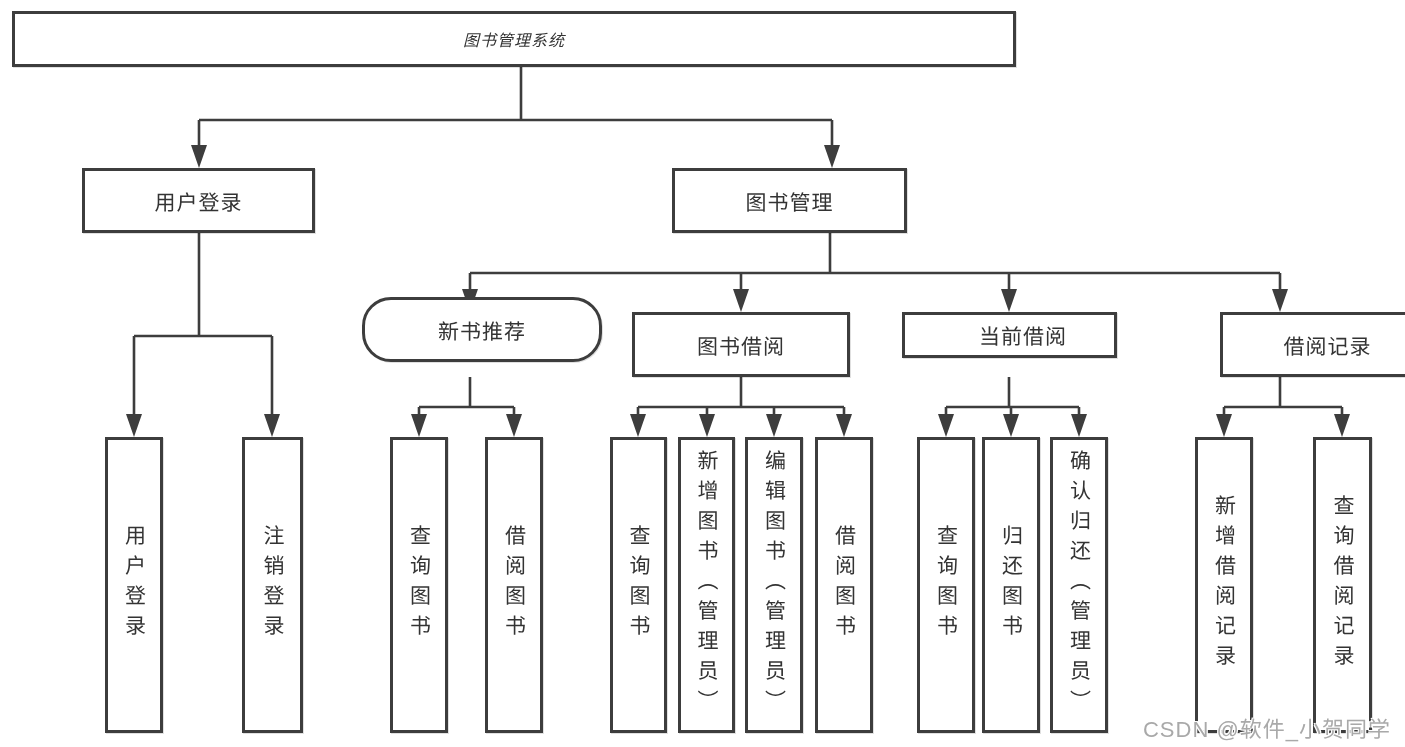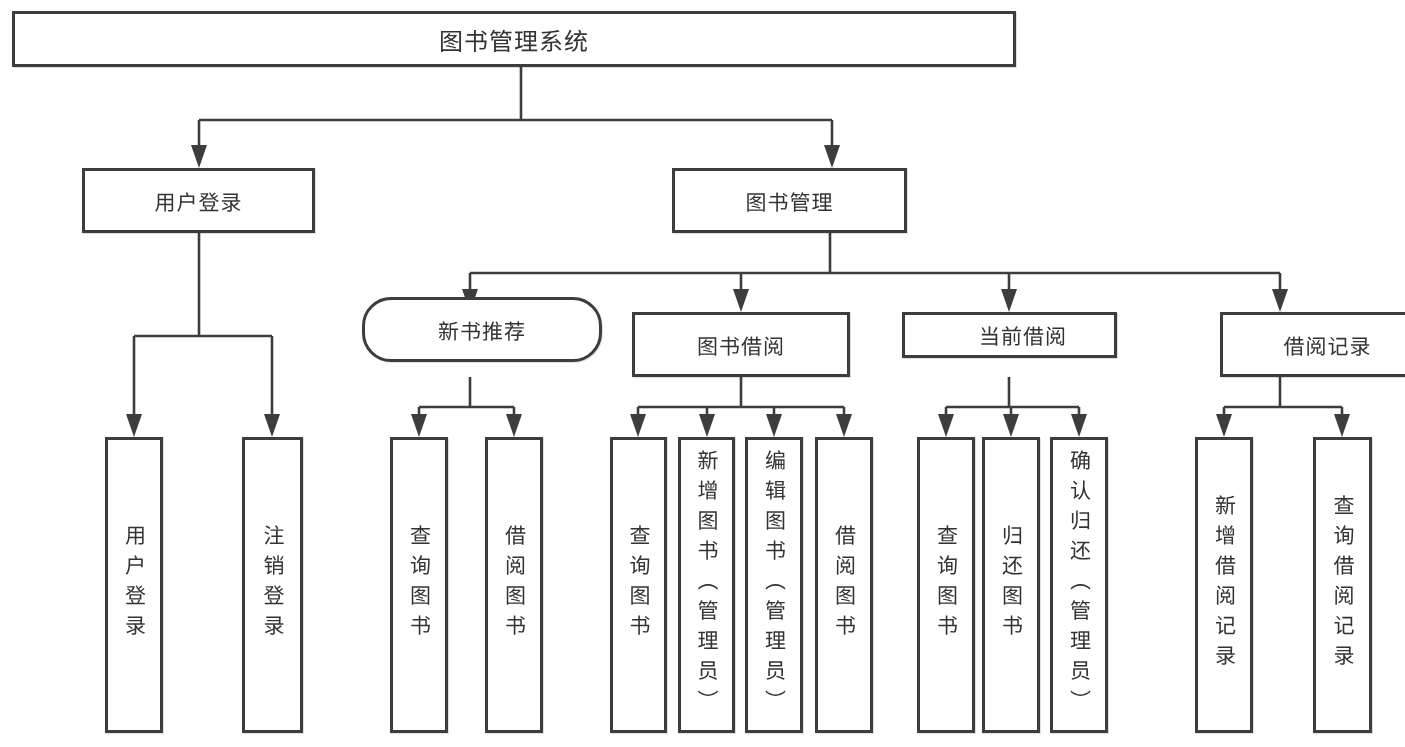--- a/index.html
+++ b/index.html
@@ -27,21 +27,21 @@
     background: #ffffff;
     border: 3px solid #3d3d3d;
     color: #333333;
     display: flex;
     align-items: center;
     justify-content: center;
     z-index: 2;
     box-shadow: 1px 1px 0 rgba(0,0,0,0.12);
   }
   .h-node { font-size: 21px; letter-spacing: 1px; }
-  .root-node { font-size: 24px; }
+  .root-node { font-size: 16px; font-style: italic; }
   .v-node span {
     writing-mode: vertical-rl;
     font-size: 21px;
     letter-spacing: 9px;
     line-height: 1;
     white-space: nowrap;
   }
   #watermark {
     position: absolute;
     right: 14px;
@@ -160,14 +160,15 @@
     <span>确认归还（管理员）</span>
   </div>
 
   <div class="node v-node" style="left:1195px; top:437px; width:58px; height:296px;">
     <span>新增借阅记录</span>
   </div>
   <div class="node v-node" style="left:1313px; top:437px; width:59px; height:296px;">
     <span>查询借阅记录</span>
   </div>
 
+  <div id="watermark">CSDN @软件_小贺同学</div>
 
 </div>
 
 </body></html>

